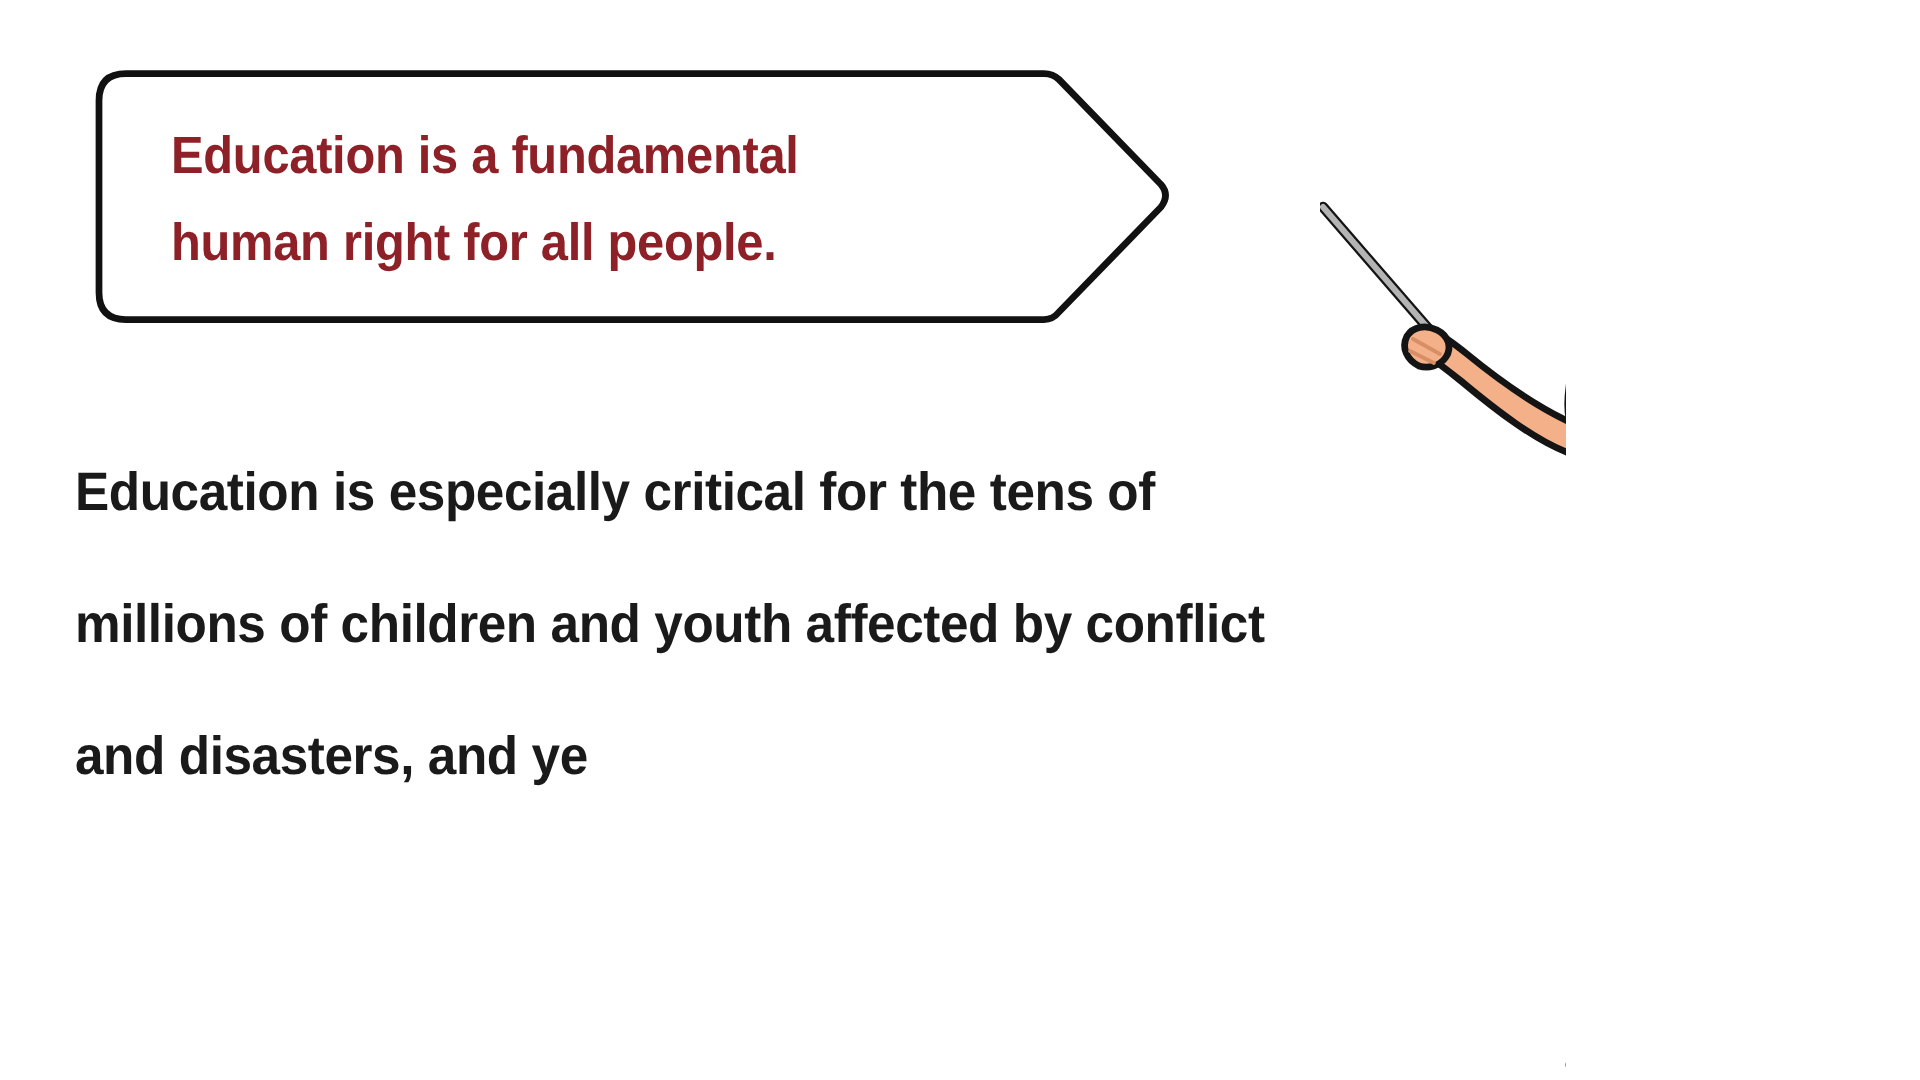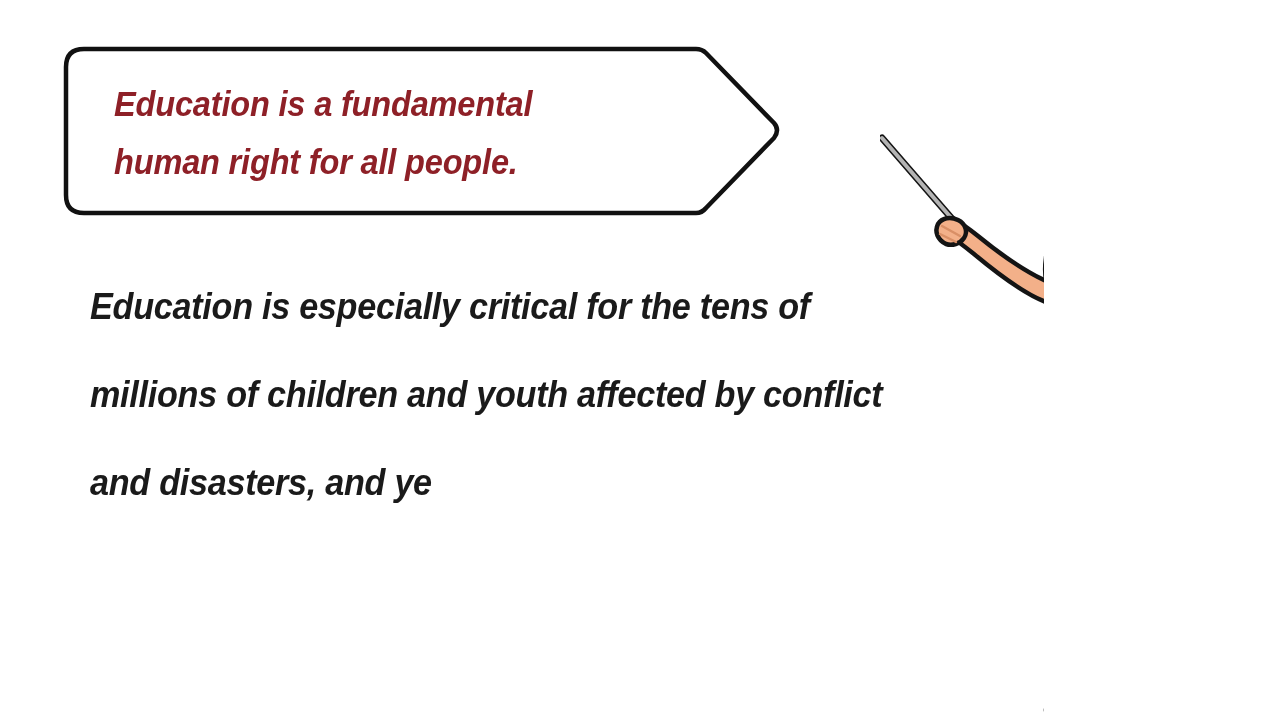--- a/index.html
+++ b/index.html
@@ -7,21 +7,20 @@
     padding: 0;
     background: #ffffff;
   }
   #stage {
     position: relative;
     width: 1044px;
     height: 720px;
     background: #ffffff;
     overflow: hidden;
     font-family: "Liberation Sans", sans-serif;
-    font-style: italic;
   }
 
   
   #speech-banner {
     position: absolute;
     left: 62px;
     top: 45px;
     width: 722px;
     height: 172px;
   }
@@ -45,23 +44,22 @@
     letter-spacing: -0.2px;
     transform: scaleX(0.93);
     transform-origin: left center;
     white-space: nowrap;
   }
 
   
   #body-paragraph {
     position: absolute;
     left: 50px;
-    top: 263px;
+    top: 284px;
     width: 960px;
-    margin-left: 40px;
   }
   .body-line {
     color: #1a1a1a;
     font-family: "Liberation Sans Narrow", "Liberation Sans", sans-serif;
     font-size: 36px;
     font-weight: bold;
     line-height: 88px;
     letter-spacing: -0.3px;
     transform: scaleX(0.95);
     transform-origin: left center;

